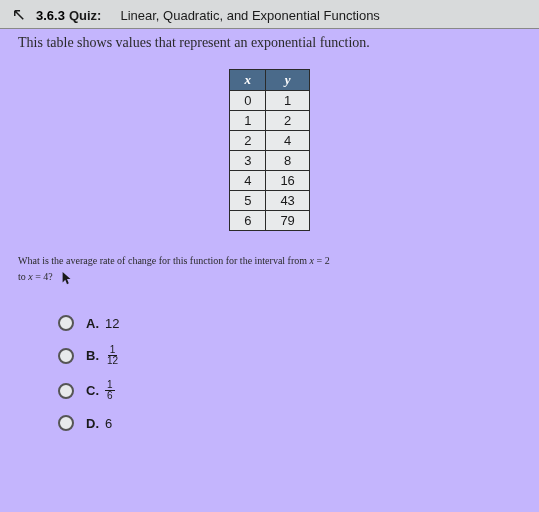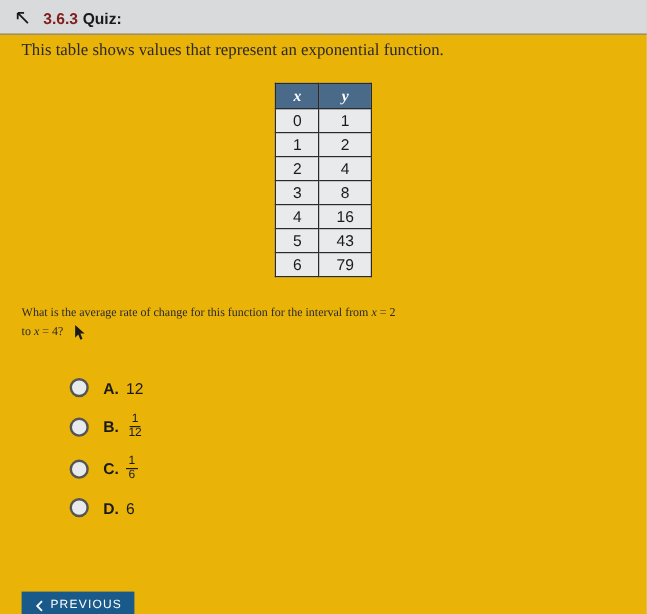--- a/index.html
+++ b/index.html
@@ -24,34 +24,34 @@
     .back-arrow {
       width: 18px;
       height: 18px;
       margin-right: 8px;
       cursor: pointer;
     }
     .quiz-number {
       font-weight: bold;
       font-size: 13px;
       margin-right: 4px;
-      color: #7f1d1d;
+      color: #000000;
     }
     .quiz-label {
       font-weight: bold;
       font-size: 13px;
       margin-right: 19px;
       color: #1a1a1a;
     }
     .quiz-title {
       font-size: 13px;
       color: #1a1a1a;
     }
     .content {
-      background: #eab308;
+      background: #c4b5fd;
       border-top: 1px solid #888;
       padding: 6px 18px 10px 18px;
       height: calc(100% - 28px);
       position: relative;
     }
     .intro-text {
       font-size: 14px;
       color: #2a2a2a;
       font-family: Georgia, serif;
       margin-bottom: 18px;
@@ -161,20 +161,21 @@
 <body>
 
 <div class="header">
   <span class="back-arrow">
     <svg viewBox="0 0 24 24" width="18" height="18">
         <path d="M12 4 L12 20 M12 4 L7 9 M12 4 L17 9" stroke="#1a1a1a" stroke-width="2" fill="none" transform="rotate(-45 12 12)"></path>
       </svg>
   </span>
   <span class="quiz-number">3.6.3</span>
   <span class="quiz-label">Quiz:</span>
+  <span class="quiz-title">Linear, Quadratic, and Exponential Functions</span>
 </div>
 
 <div class="content">
   <div class="intro-text">This table shows values that represent an exponential function.</div>
 
   <div class="table-container">
     <table class="data-table">
       <tbody>
           <tr>
         <th>x</th>
@@ -248,19 +249,13 @@
           </span>
       </span>
     </div>
     <div class="option">
       <div class="radio"></div>
       <span class="option-label">D.</span>
       <span class="option-value">6</span>
     </div>
   </div>
 
-  <div class="prev-button">
-    <svg viewBox="0 0 10 10" width="10" height="10">
-        <path d="M7 1 L3 5 L7 9" stroke="#fff" stroke-width="1.5" fill="none"></path>
-      </svg>
-    <span>PREVIOUS</span>
-  </div>
 </div>
 
 </body></html>

